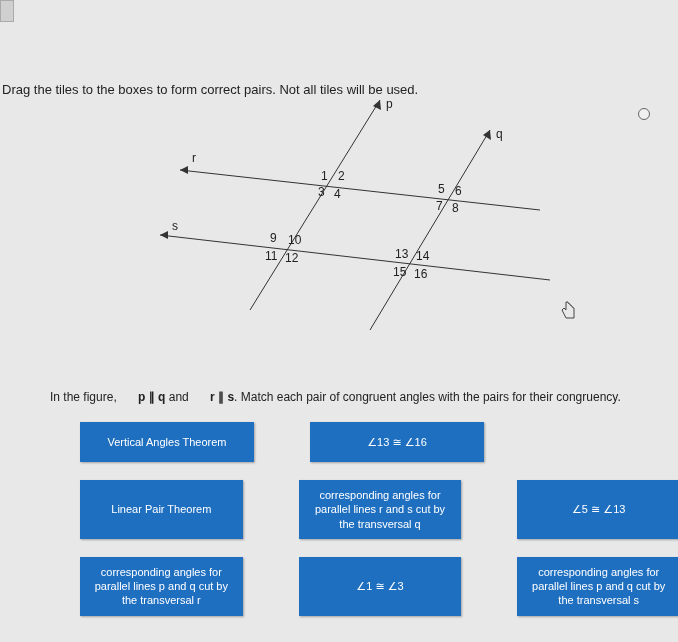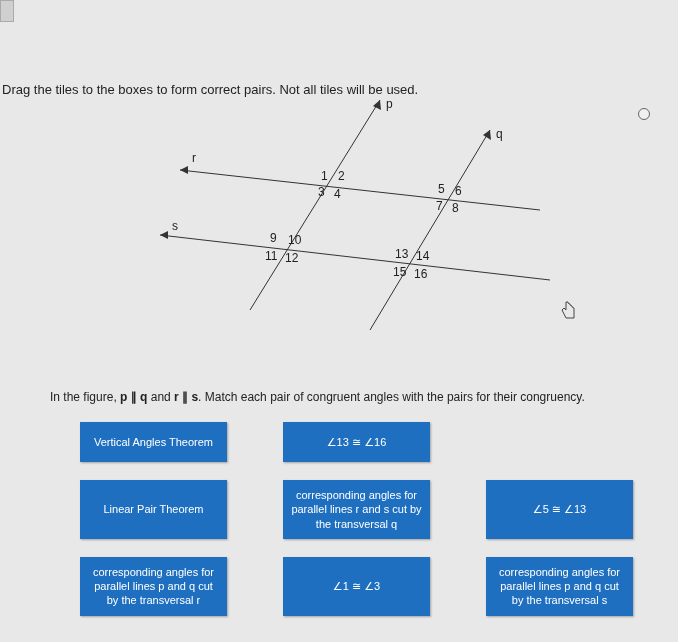--- a/index.html
+++ b/index.html
@@ -48,34 +48,34 @@
       top: 300px;
       left: 560px;
     }
     .desc {
       position: absolute;
       top: 390px;
       left: 50px;
       font-size: 12px;
       color: #222;
     }
-    .desc b { font-weight: bold; }
+    .desc b { font-weight: bold; margin-left: 18px; }
     .tiles {
       position: absolute;
       top: 422px;
       left: 80px;
       width: 600px;
     }
     .tile-row {
       display: flex;
       gap: 56px;
       margin-bottom: 18px;
     }
     .tile {
-      width: 147px;
+      width: 174px;
       min-height: 40px;
       background: #1f6fc1;
       color: #fff;
       font-size: 11px;
       display: flex;
       align-items: center;
       justify-content: center;
       text-align: center;
       padding: 8px 8px;
       box-shadow: 1px 1px 2px rgba(0,0,0,0.3);

